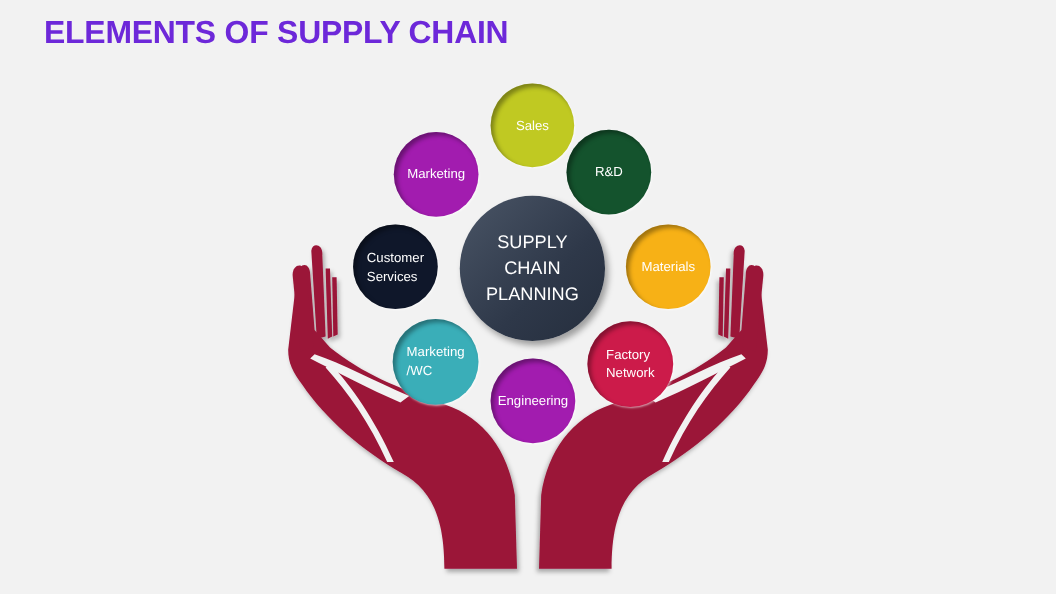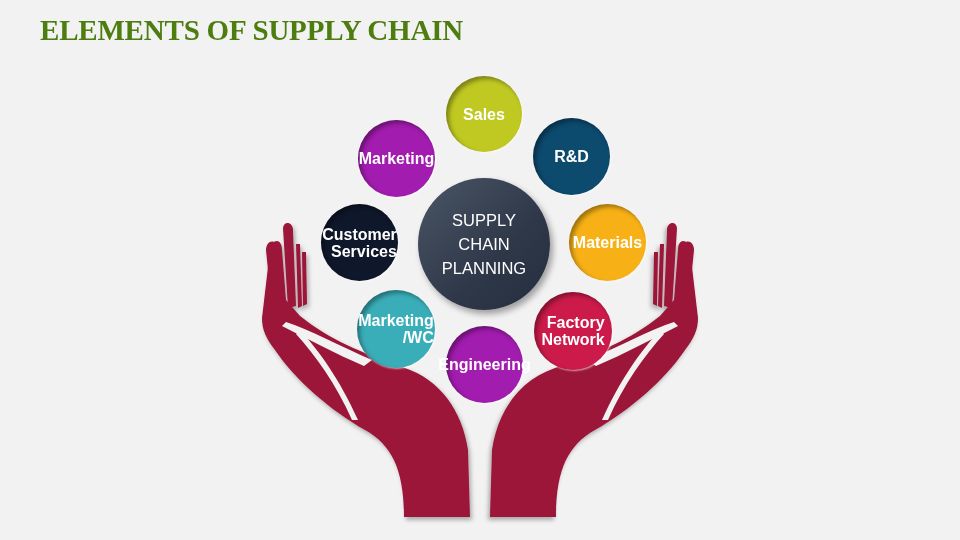--- a/index.html
+++ b/index.html
@@ -4,29 +4,29 @@
 <style>
   html, body { margin: 0; padding: 0; }
   body {
     width: 960px; height: 540px; overflow: hidden;
     background: #f2f2f2;
     font-family: "Liberation Sans", "DejaVu Sans", sans-serif;
     position: relative;
   }
   .title {
     position: absolute; left: 40px; top: 14px;
-    font-size: 29px; font-weight: bold; color: #4d7c0f;
+    font-size: 29px; font-weight: bold; color: #6d28d9;
     letter-spacing: -0.2px;
-    font-family: Liberation Serif, serif;
+    font-family: Liberation Sans, sans-serif;
   }
   .hands { position: absolute; left: 0; top: 0; width: 960px; height: 540px; }
   .circle {
     position: absolute; border-radius: 50%;
-    display: flex; align-items: center; justify-content: center; text-align: right;
-    color: #ffffff; font-weight: bold; font-size: 16px; line-height: 17px;
+    display: flex; align-items: center; justify-content: center; text-align: left;
+    color: #ffffff; font-weight: normal; font-size: 12px; line-height: 17px;
     box-shadow: inset 3px 3px 4px rgba(0,0,0,0.35), 1px 1px 2px rgba(255,255,255,0.6);
     white-space: pre-line;
   }
   .center {
     position: absolute; border-radius: 50%;
     display: flex; align-items: center; justify-content: center; text-align: center;
     color: #ffffff; font-weight: normal; font-size: 16.5px; line-height: 24px;
     background: linear-gradient(135deg, #4a5566 0%, #2e3849 60%, #252e3d 100%);
     box-shadow: 3px 4px 6px rgba(0,0,0,0.35);
     white-space: pre-line;
@@ -82,21 +82,21 @@
 </div>
 
 <div class="circle" style="left:446px; top:76px; width:76px; height:76px; background:#c0c922;">
   <span>Sales</span>
 </div>
 
 <div class="circle" style="left:358px; top:120px; width:77px; height:77px; background:#a21caf;">
   <span>Marketing</span>
 </div>
 
-<div class="circle" style="left:533px; top:118px; width:77px; height:77px; background:#0c4a6e;">
+<div class="circle" style="left:515px; top:118px; width:77px; height:77px; background:#14532d;">
   <span>R&amp;D</span>
 </div>
 
 <div class="circle" style="left:321px; top:204px; width:77px; height:77px; background:#0f172a;">
   <span>Customer
 Services</span>
 </div>
 
 <div class="circle" style="left:569px; top:204px; width:77px; height:77px; background:#f7b116;">
   <span>Materials</span>

